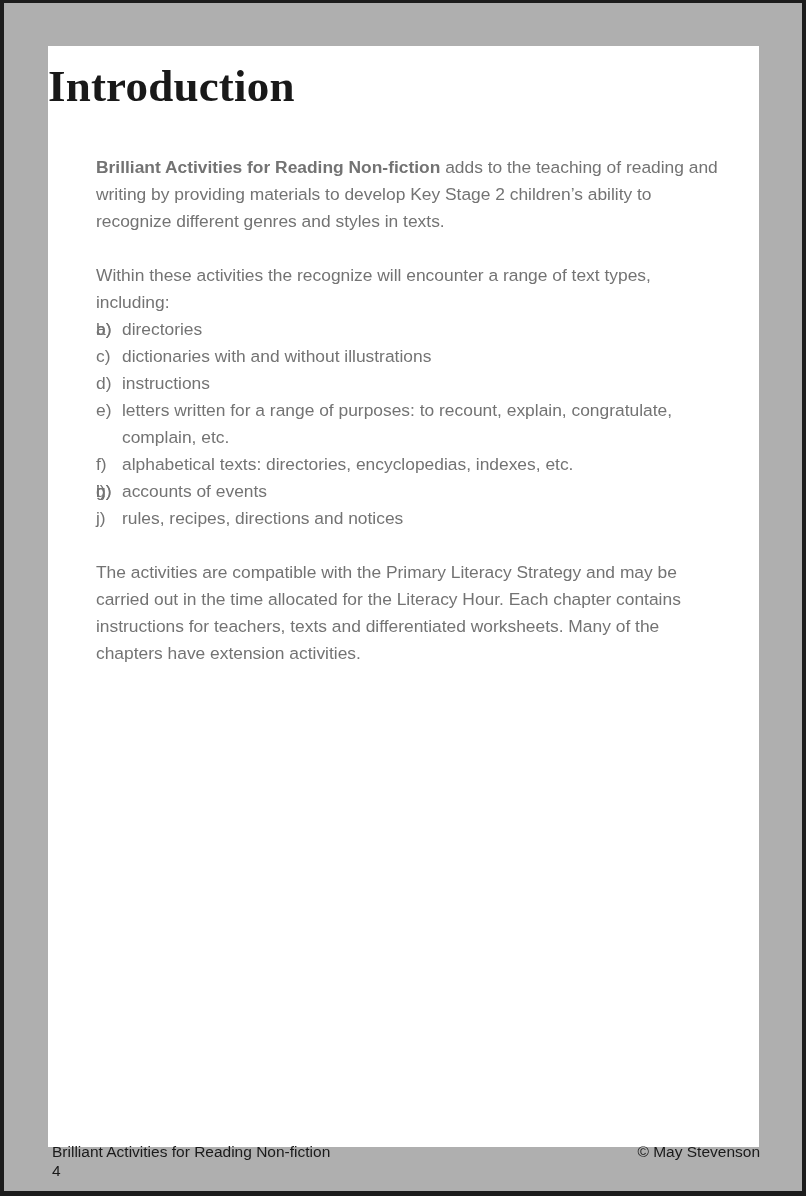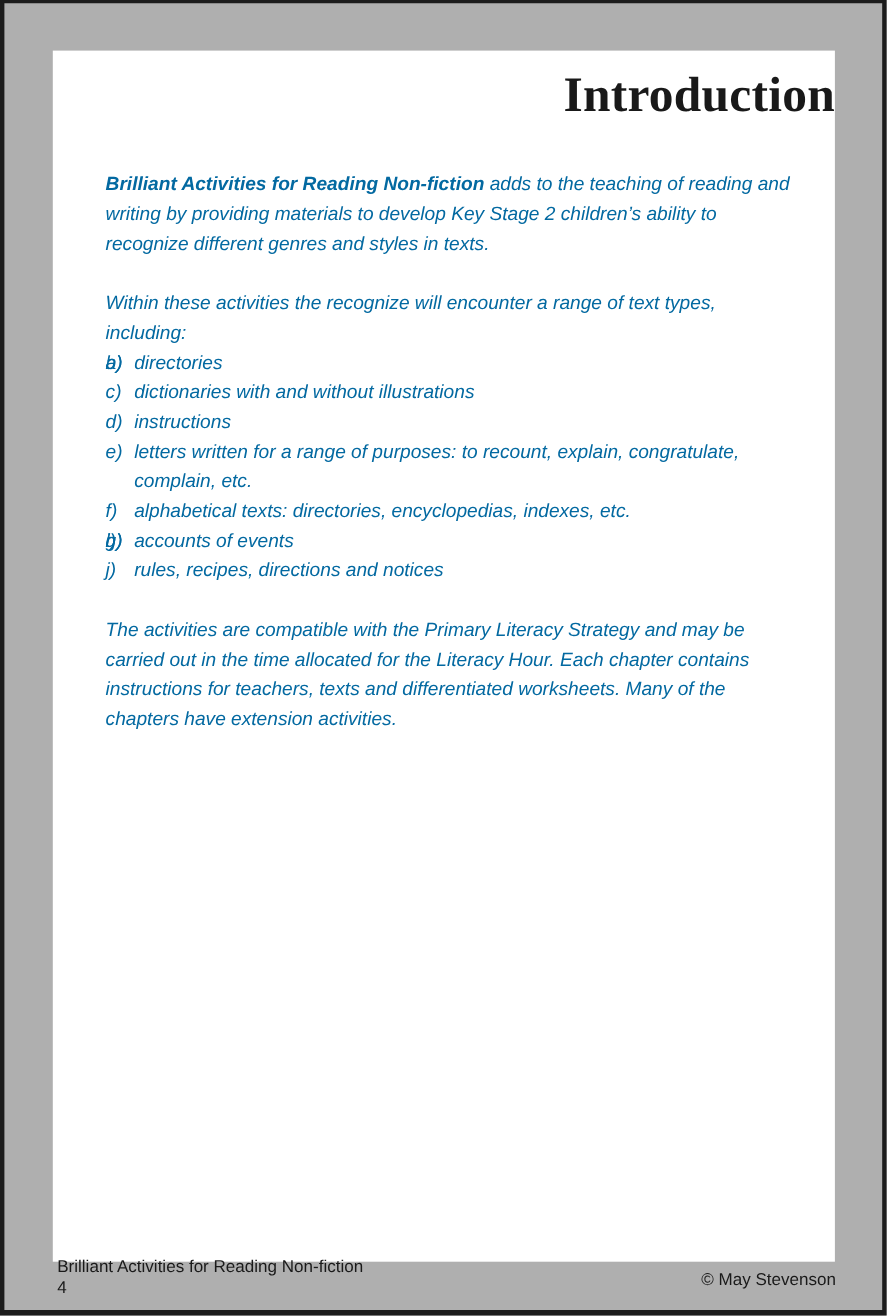--- a/index.html
+++ b/index.html
@@ -27,40 +27,38 @@
   }
   .page-sheet {
     position: absolute;
     left: 44px;
     top: 43px;
     width: 711px;
     height: 1101px;
     background: #ffffff;
   }
   .page-title {
-    text-align: right;
+    text-align: left;
     font-family: "Liberation Serif", serif;
     font-weight: bold;
     font-size: 45px;
     line-height: 1;
     color: #191919;
     margin: 0;
     padding-top: 18px;
     letter-spacing: 0.2px;
-    padding-left: 11px;
   }
   .content {
     position: absolute;
     left: 48px;
     top: 108px;
     width: 622px;
-    color: #0369a1;
+    color: #737373;
     font-size: 17.4px;
     line-height: 27px;
-    font-style: italic;
   }
   .para {
     margin: 0 0 27px 0;
   }
   .para.tight {
     margin-bottom: 0;
   }
   .lead-in strong {
     font-weight: bold;
   }
@@ -100,21 +98,21 @@
     position: absolute;
     left: 48px;
     top: 0;
     font-size: 15.5px;
     line-height: 22px;
     white-space: nowrap;
   }
   .footer-right {
     position: absolute;
     right: 42px;
-    top: 12px;
+    top: 0;
     font-size: 15.5px;
     line-height: 22px;
     white-space: nowrap;
     text-align: right;
   }
   .footer-page {
     position: absolute;
     left: 48px;
     top: 19px;
     font-size: 15.5px;

